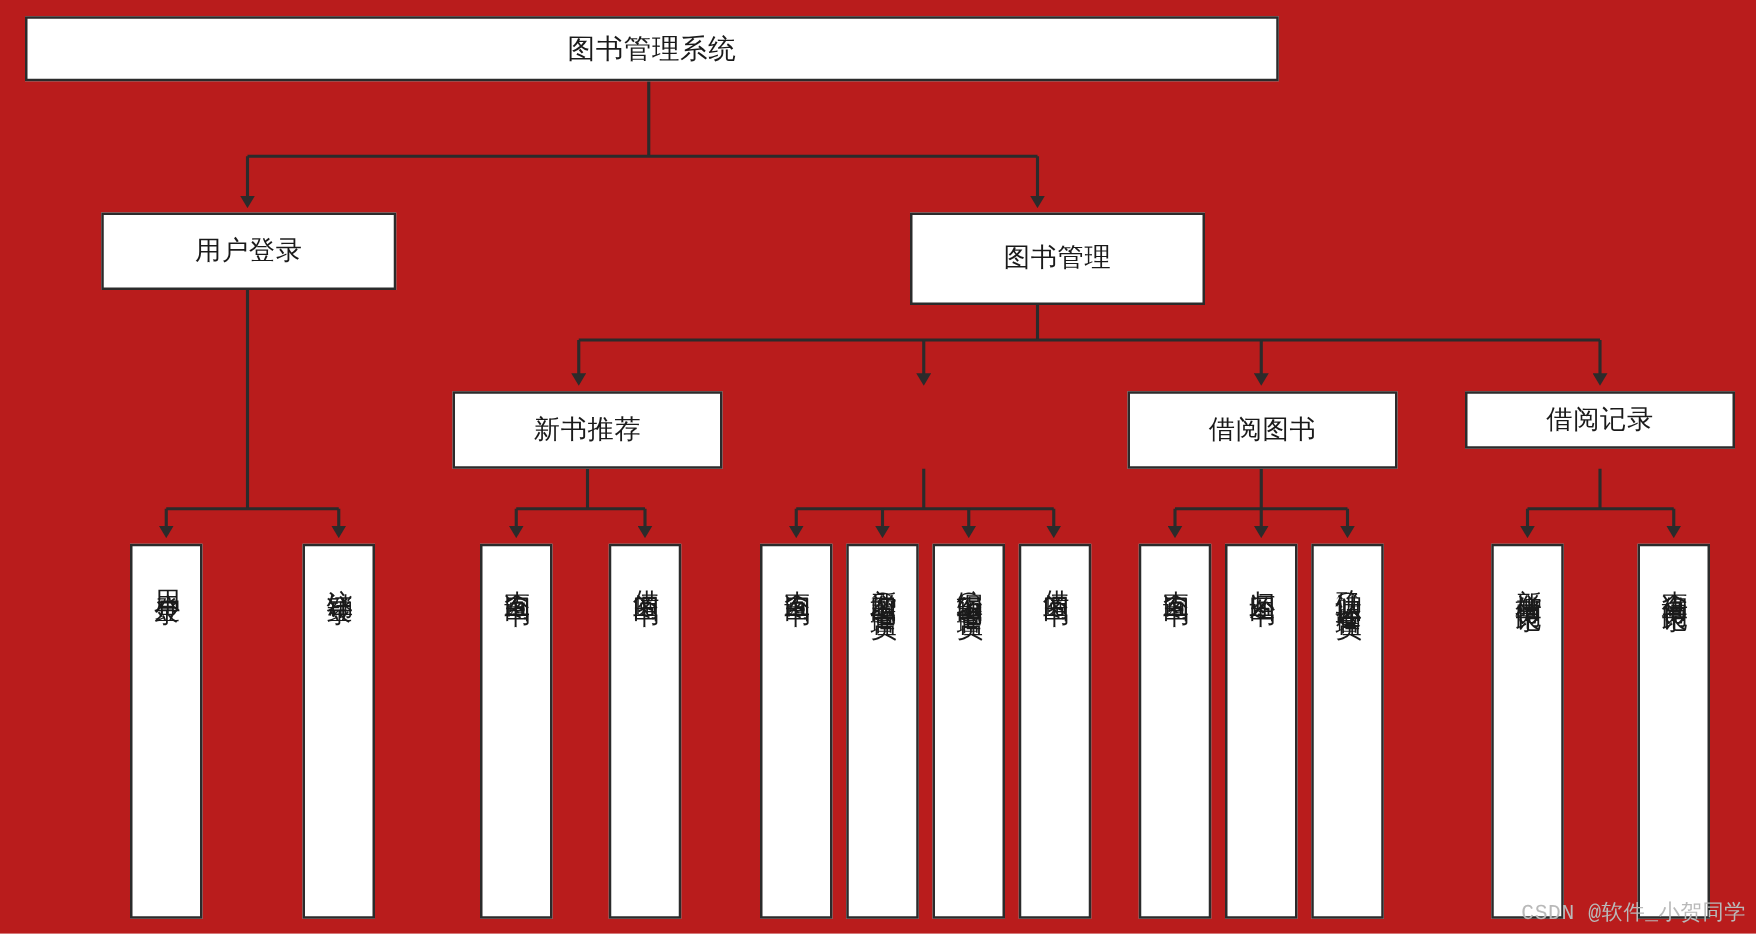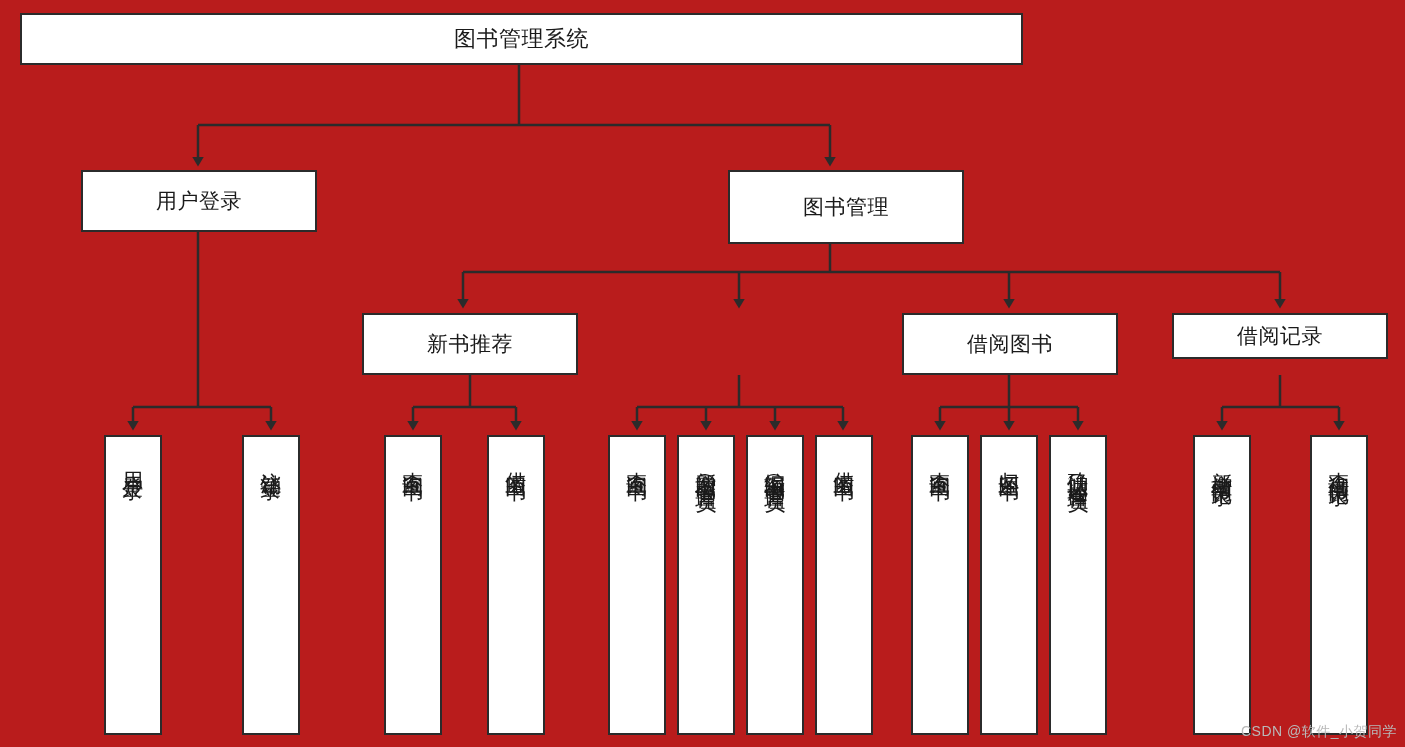--- a/index.html
+++ b/index.html
@@ -60,25 +60,26 @@
     writing-mode: vertical-rl;
     text-orientation: upright;
     font-size: 21px;
     line-height: 1.32;
     letter-spacing: 3px;
   }
   .watermark {
     position: absolute;
     right: 8px;
     bottom: 6px;
-    font-size: 14px;
+    font-size: 17px;
     color: #b9b9b9;
     letter-spacing: 0.5px;
     z-index: 5;
     white-space: nowrap;
+    font-family: Liberation Mono, monospace;
   }
 </style>
 </head>
 <body>
 
 <div id="canvas">
 
   <svg id="wires" viewBox="0 0 1405 747">
     <defs>
       <marker id="arrow" markerWidth="10" markerHeight="12" refX="1.5" refY="6" orient="auto" markerUnits="userSpaceOnUse">

